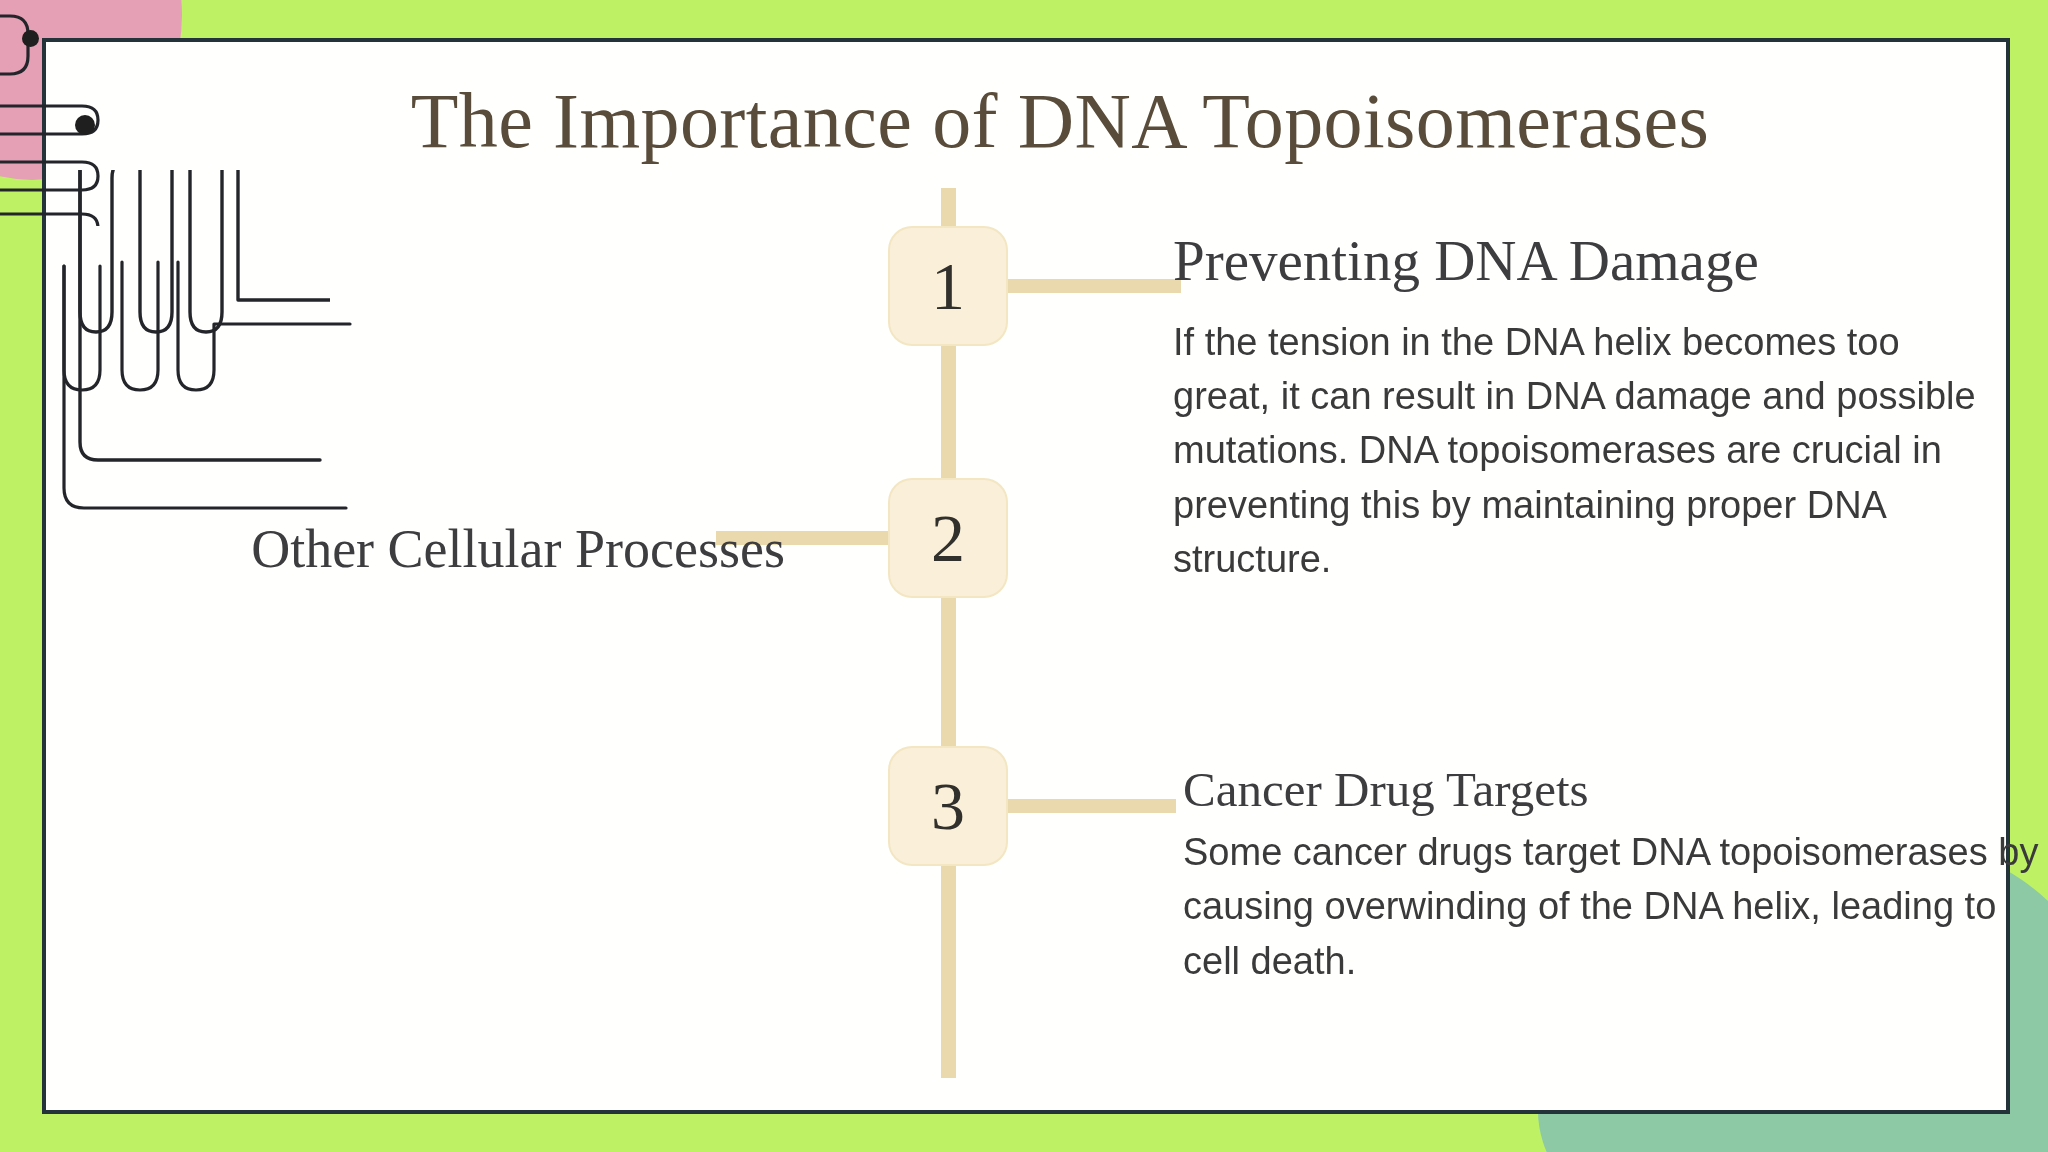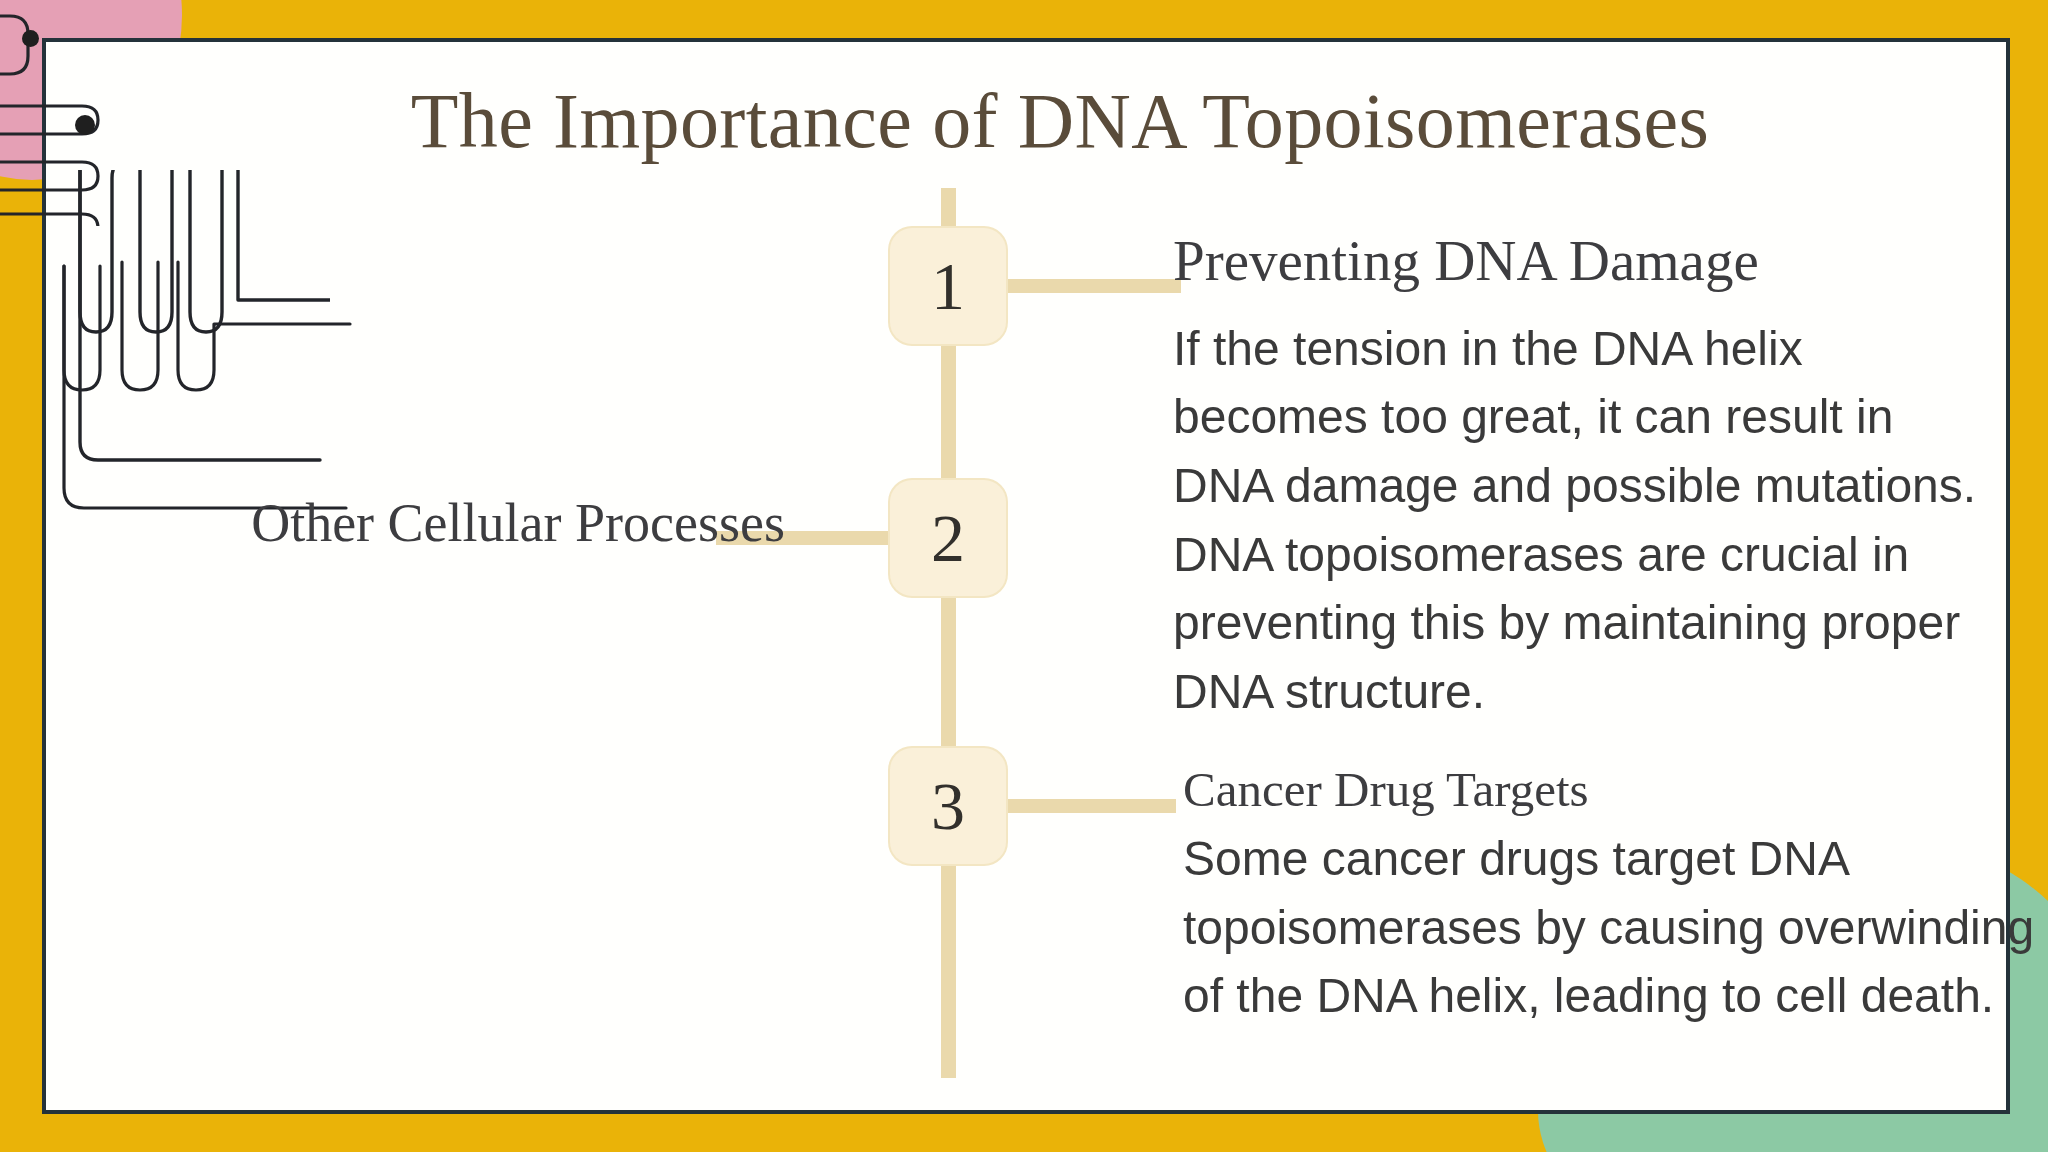--- a/index.html
+++ b/index.html
@@ -4,21 +4,21 @@
 <style>
   html, body {
     margin: 0;
     padding: 0;
     background: #eceded;
   }
   #slide {
     position: relative;
     width: 2048px;
     height: 1152px;
-    background: #eab308;
+    background: #bef264;
     overflow: hidden;
     font-family: "Liberation Sans", sans-serif;
   }
 
   
   .pink-blob {
     position: absolute;
     left: -118px;
     top: -150px;
     width: 300px;
@@ -142,30 +142,30 @@
   .sec-head {
     font-family: "Liberation Serif", serif;
     color: #3d3d40;
     line-height: 1.1;
   }
   .r1 .sec-head { font-size: 57px; margin-bottom: 22px; }
   .r3 .sec-head { font-size: 49px; margin-bottom: 8px; }
 
   .sec-body {
     font-family: "Liberation Sans", sans-serif;
-    font-size: 48px;
+    font-size: 38px;
     line-height: 1.43;
     color: #3a3a3a;
   }
 
   
   .l2 {
     position: absolute;
     left: 60px;
-    top: 494px;
+    top: 520px;
     width: 725px;
     text-align: right;
     z-index: 6;
   }
   .l2 .sec-head {
     font-size: 54px;
     margin-bottom: 22px;
     color: #3d3d40;
   }
   .l2 .sec-body {

